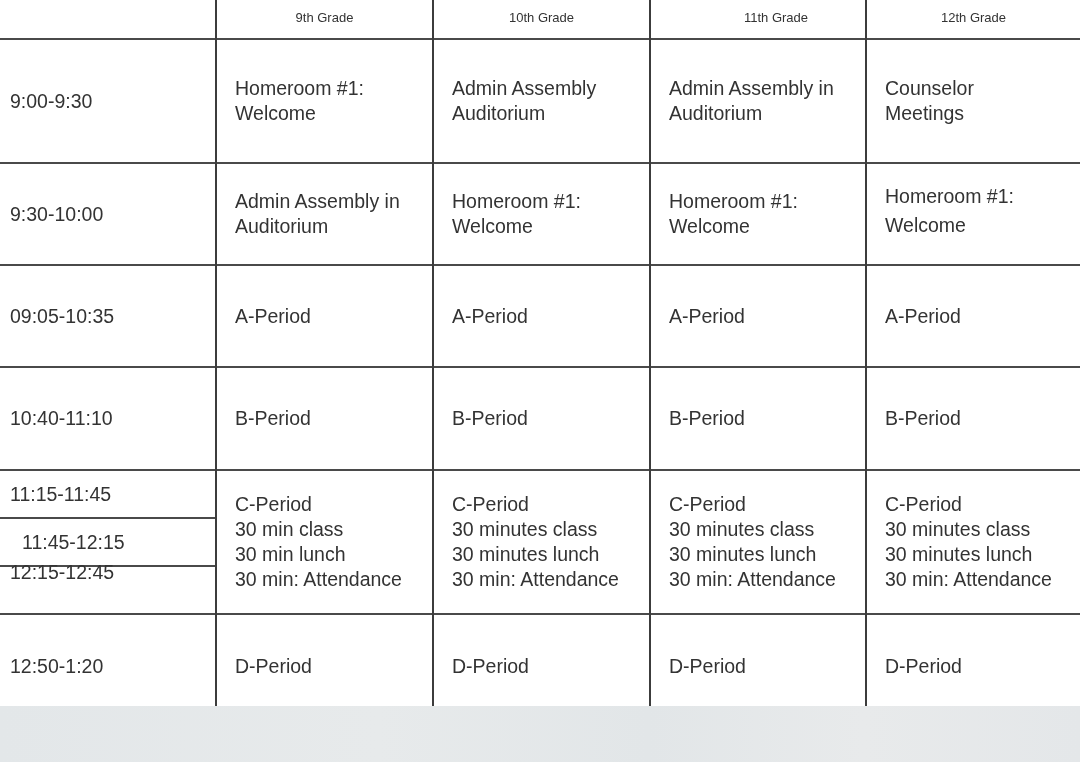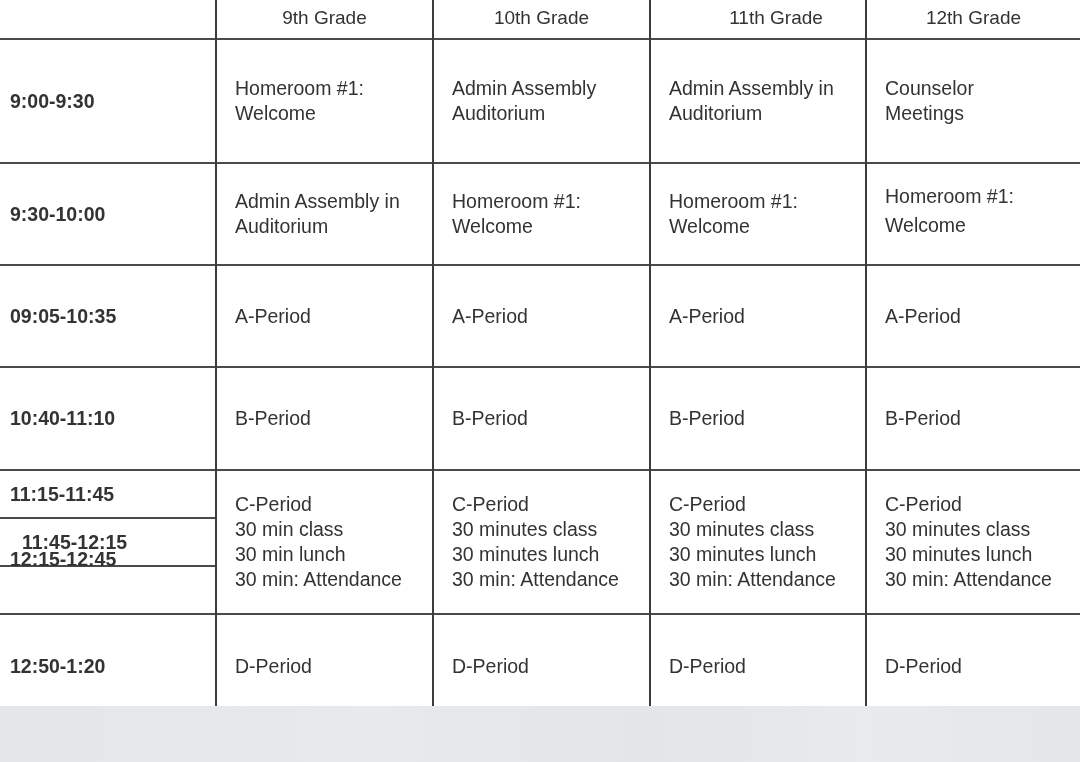--- a/index.html
+++ b/index.html
@@ -12,22 +12,22 @@
     .page { position: absolute; left: 0; top: 0; width: 1080px; height: 706px; background: #fff; }
     .hline { position: absolute; left: 0; width: 1080px; height: 2px; background: #4a4a4a; }
     .vline { position: absolute; top: 0; width: 2px; height: 706px; background: #3c3c3c; }
     .subline { position: absolute; left: 0; width: 216px; height: 2px; background: #4a4a4a; }
     .cell {
       position: absolute; box-sizing: border-box;
       font-size: 19.5px; line-height: 25px;
       display: flex; align-items: center;
       padding-left: 18px;
     }
-    .hdr { justify-content: center; padding-left: 0; font-size: 19px; }
-    .time { padding-left: 10px; font-weight: bold; }
+    .hdr { justify-content: center; padding-left: 0; font-size: 13px; }
+    .time { padding-left: 10px; }
     .ml { white-space: pre-line; }
     .desk {
       position: absolute; left: 0; top: 706px; width: 1080px; height: 56px;
       background: linear-gradient(90deg, #e3e7e9 0%, #e7eaeb 35%, #e2e6e8 60%, #e8eaeb 80%, #e4e7e9 100%);
     }
   </style>
 </head>
 <body>
 
 <div class="page">
@@ -79,21 +79,21 @@
   <div class="cell" style="left:867px;top:266px;width:213px;height:100px">A-Period</div>
 
   <div class="cell time" style="left:0;top:368px;width:215px;height:101px">10:40-11:10</div>
   <div class="cell" style="left:217px;top:368px;width:215px;height:101px">B-Period</div>
   <div class="cell" style="left:434px;top:368px;width:215px;height:101px">B-Period</div>
   <div class="cell" style="left:651px;top:368px;width:214px;height:101px">B-Period</div>
   <div class="cell" style="left:867px;top:368px;width:213px;height:101px">B-Period</div>
 
   <div class="cell time" style="left:0;top:471px;width:215px;height:46px">11:15-11:45</div>
   <div class="cell time" style="left:12px;top:519px;width:259px;height:46px">11:45-12:15</div>
-  <div class="cell time" style="left:0;top:541px;width:215px;height:36px">12:15-12:45</div>
+  <div class="cell time" style="left:0;top:554px;width:215px;height:36px">12:15-12:45</div>
   <div class="cell ml" style="left:217px;top:471px;width:215px;height:142px">C-Period
 30 min class
 30 min lunch
 30 min: Attendance</div>
   <div class="cell ml" style="left:434px;top:471px;width:215px;height:142px">C-Period
 30 minutes class
 30 minutes lunch
 30 min: Attendance</div>
   <div class="cell ml" style="left:651px;top:471px;width:214px;height:142px">C-Period
 30 minutes class

